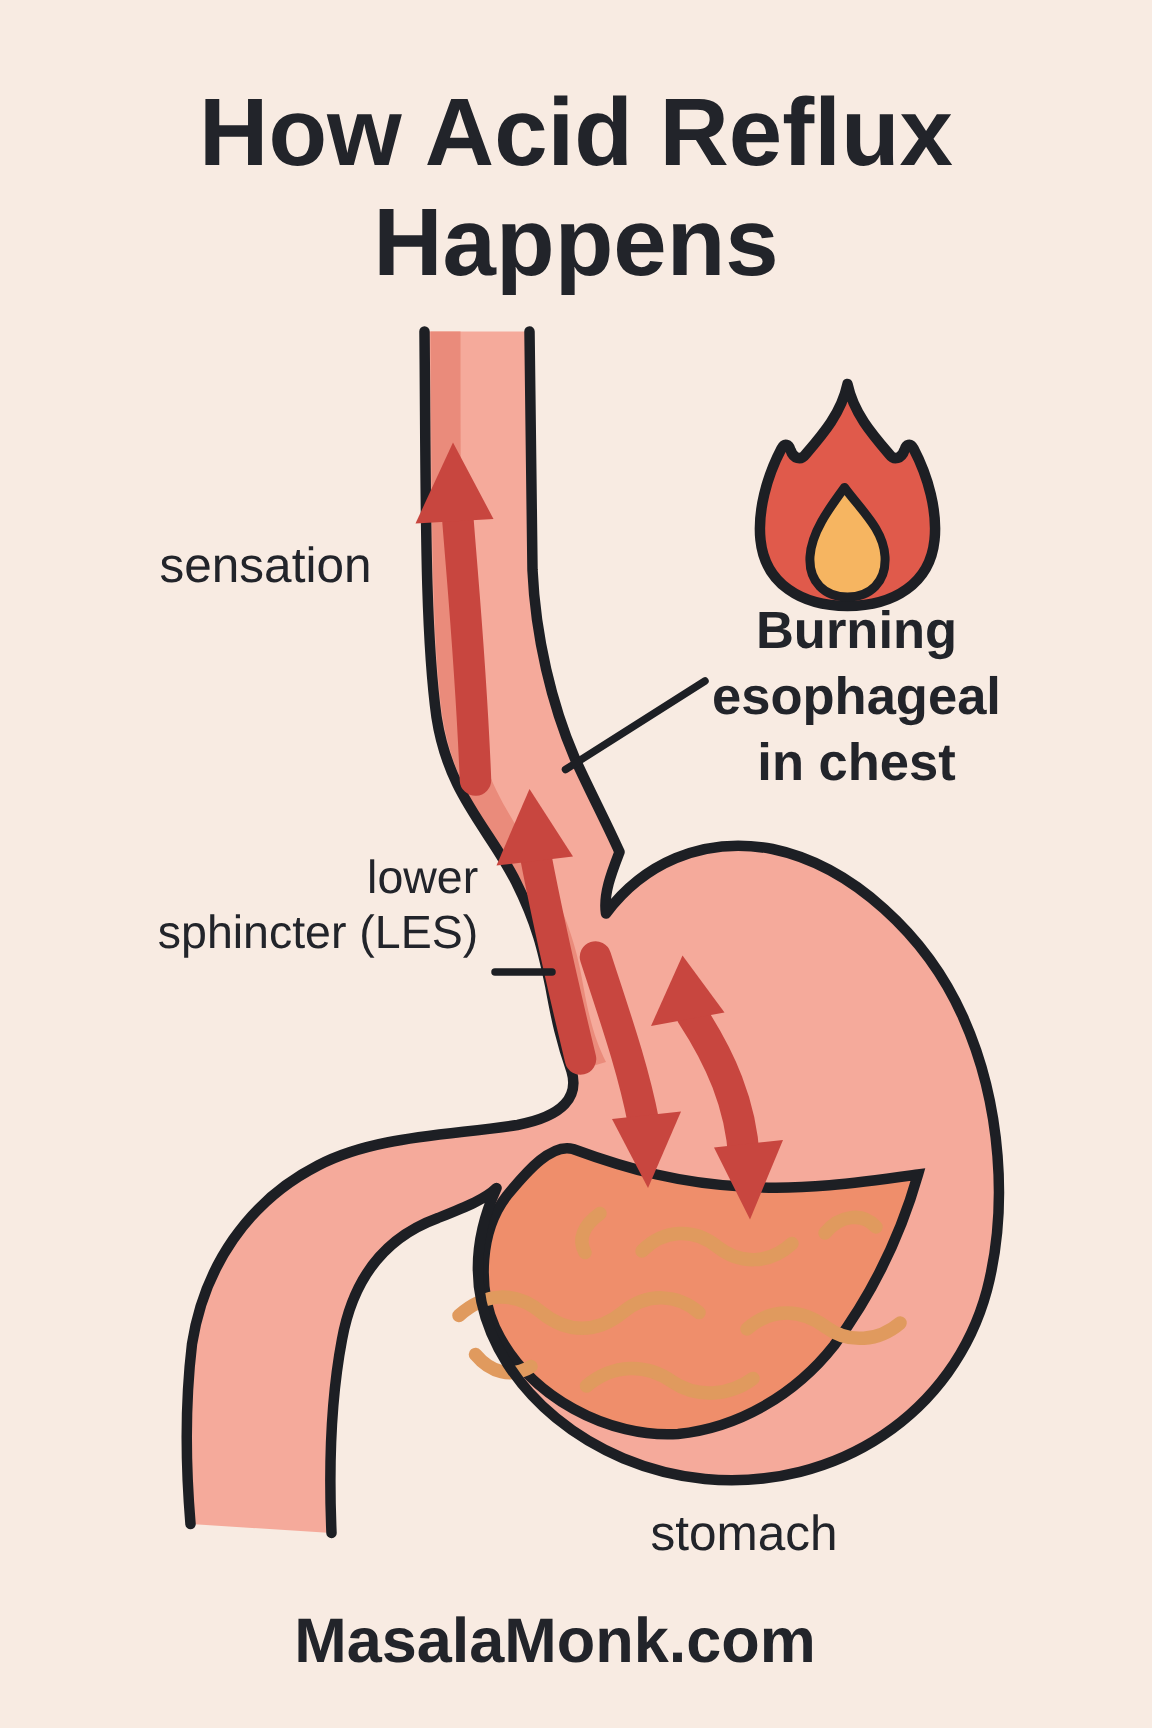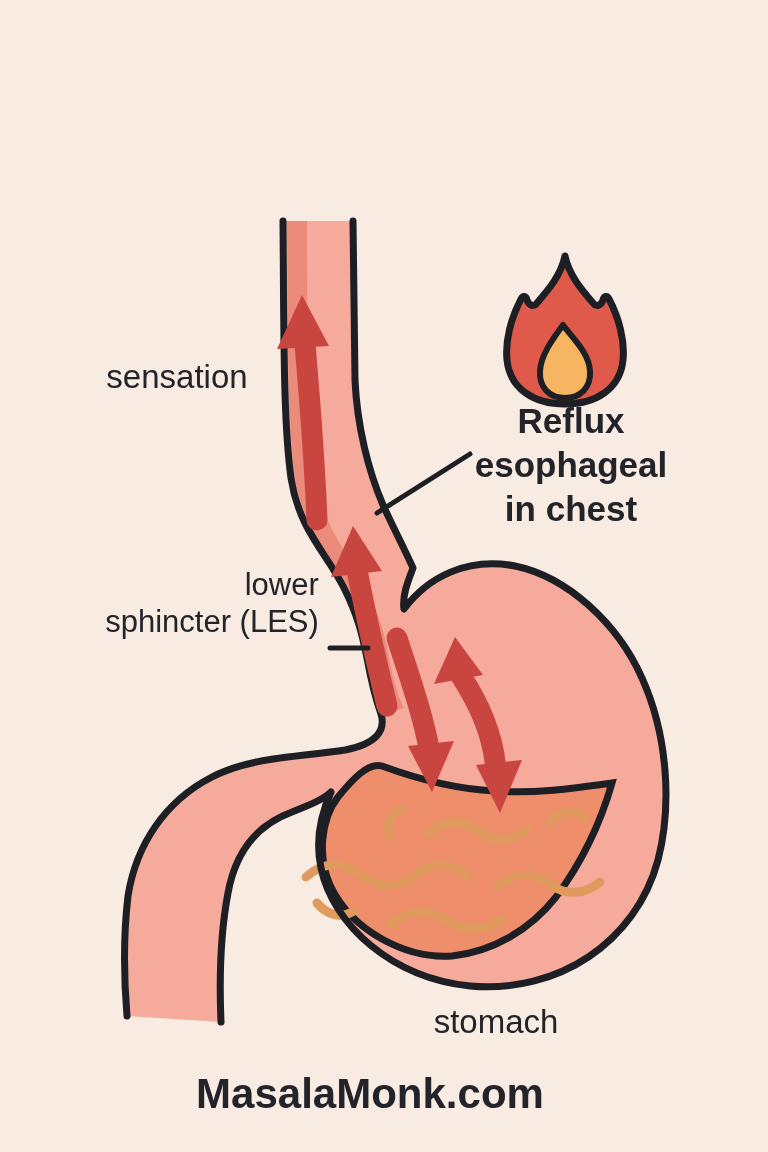--- a/index.html
+++ b/index.html
@@ -171,30 +171,34 @@
            C 601 306, 596 307, 593 303
            C 581 289, 569 275, 565 256 Z"></path>
       <path class="flame-inner" d="M 563 325
            C 552 340, 541 355, 540 371
            C 539 388, 550 398, 565 398
            C 580 398, 591 388, 590 371
            C 589 353, 574 340, 563 325 Z"></path>
     </g>
   </svg>
 
+  <div class="txt title">
+    <div>How Acid Reflux</div>
+    <div>Happens</div>
+  </div>
 
   <div class="txt label label-esophagus">sensation</div>
 
   <div class="txt label label-les">
     <div>lower</div>
     <div>sphincter (LES)</div>
   </div>
 
   <div class="txt label label-burning">
-    <div>Reflux</div>
+    <div>Burning</div>
     <div>esophageal</div>
     <div>in chest</div>
   </div>
 
   <div class="txt label label-stomach">stomach</div>
 
   <div class="txt footer">MasalaMonk.com</div>
 
 </div>
 

